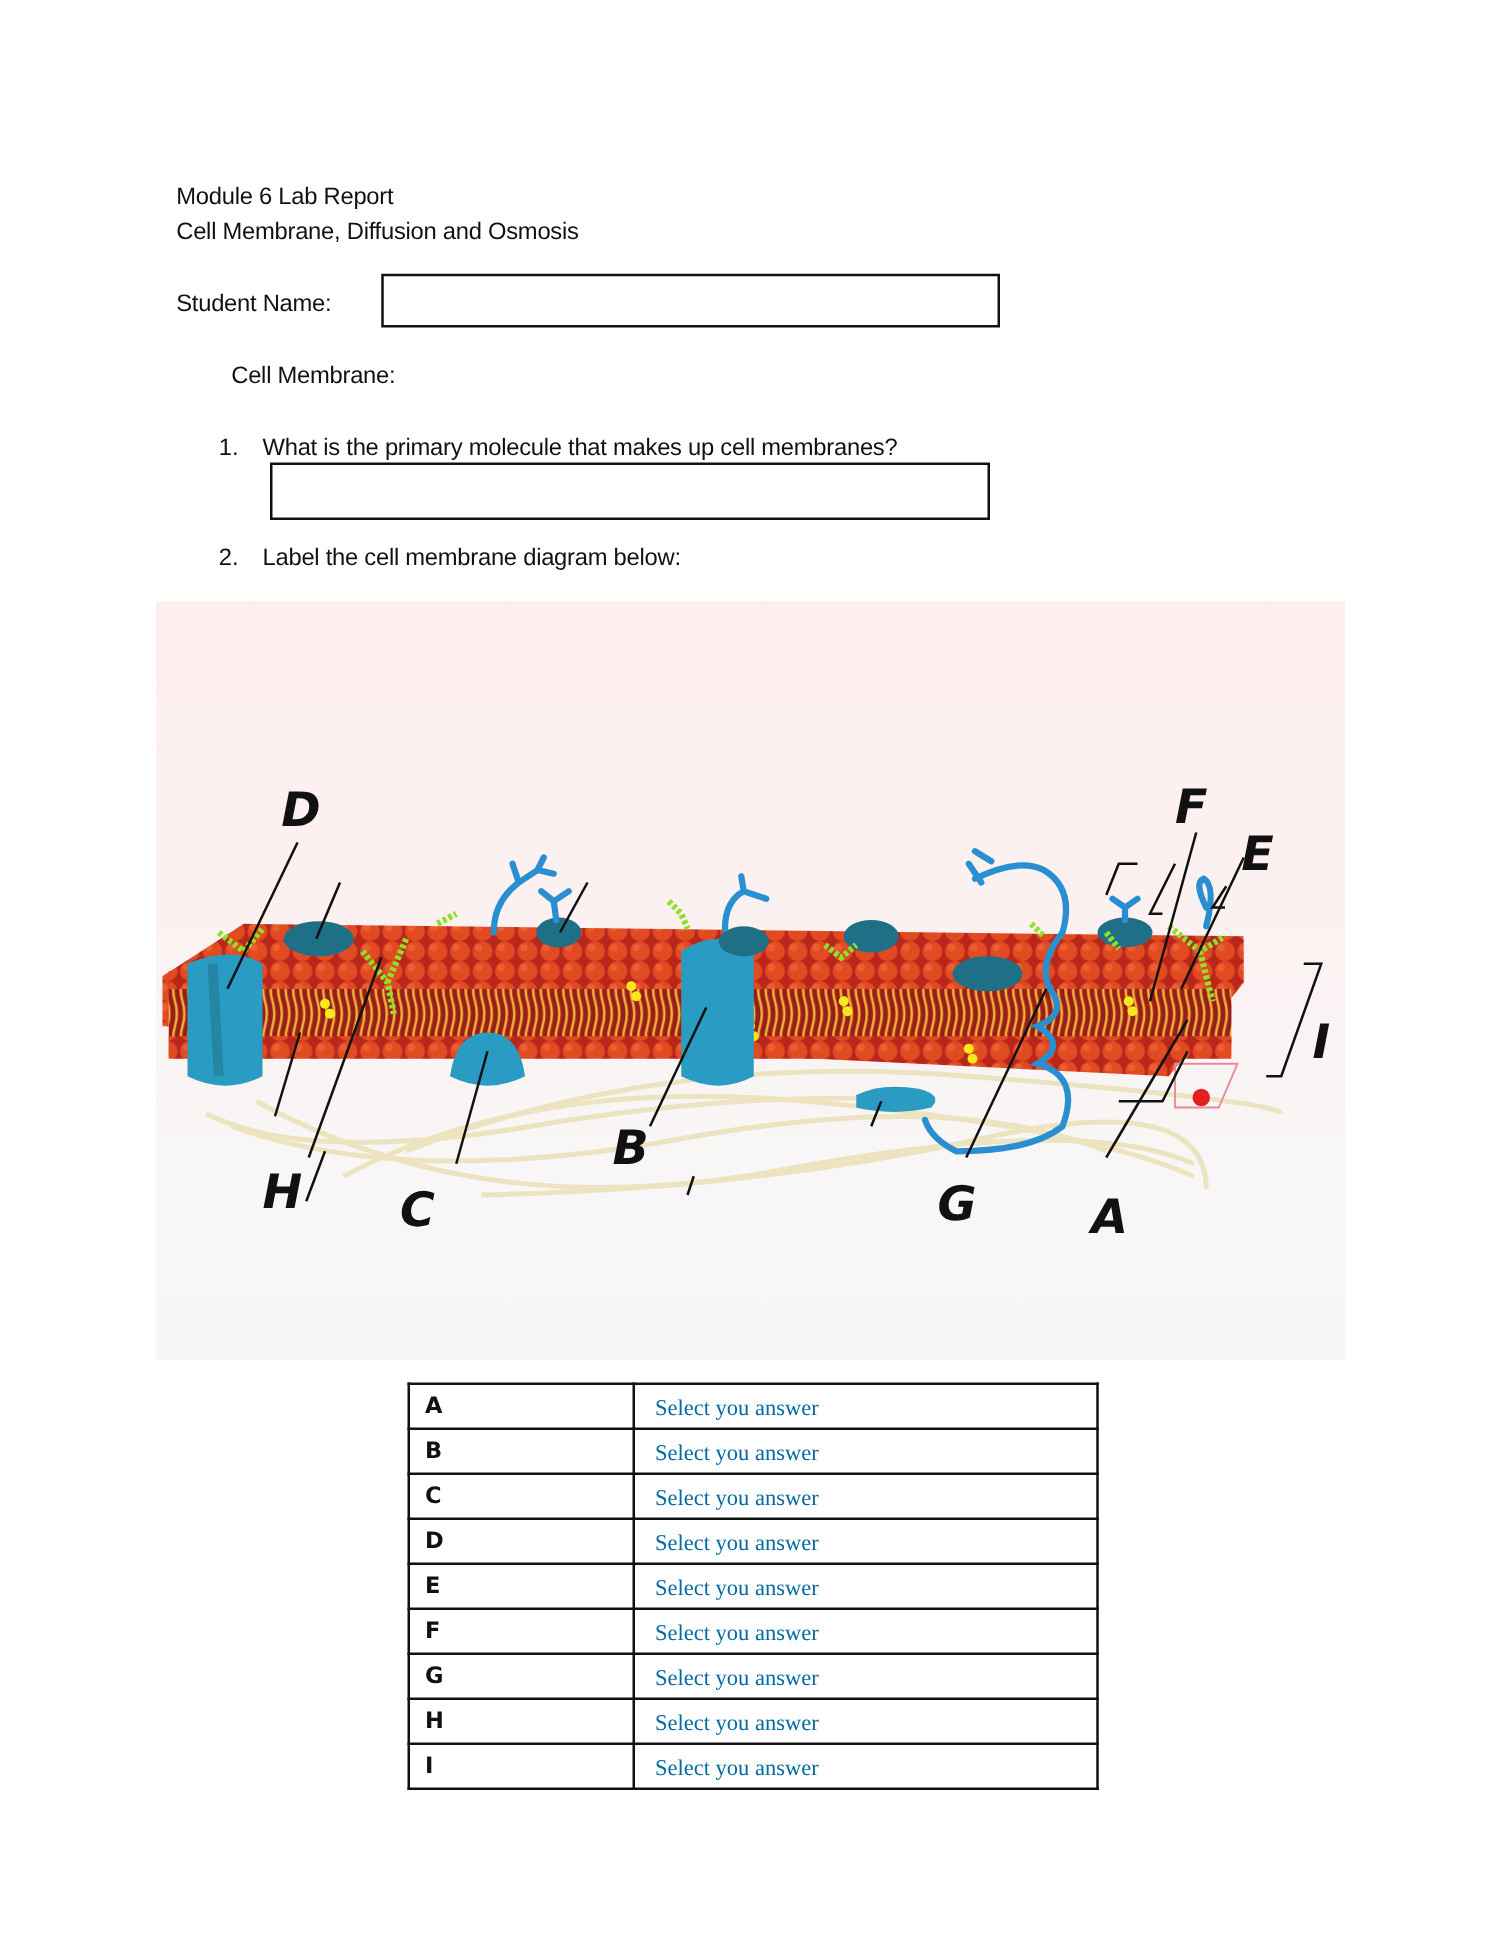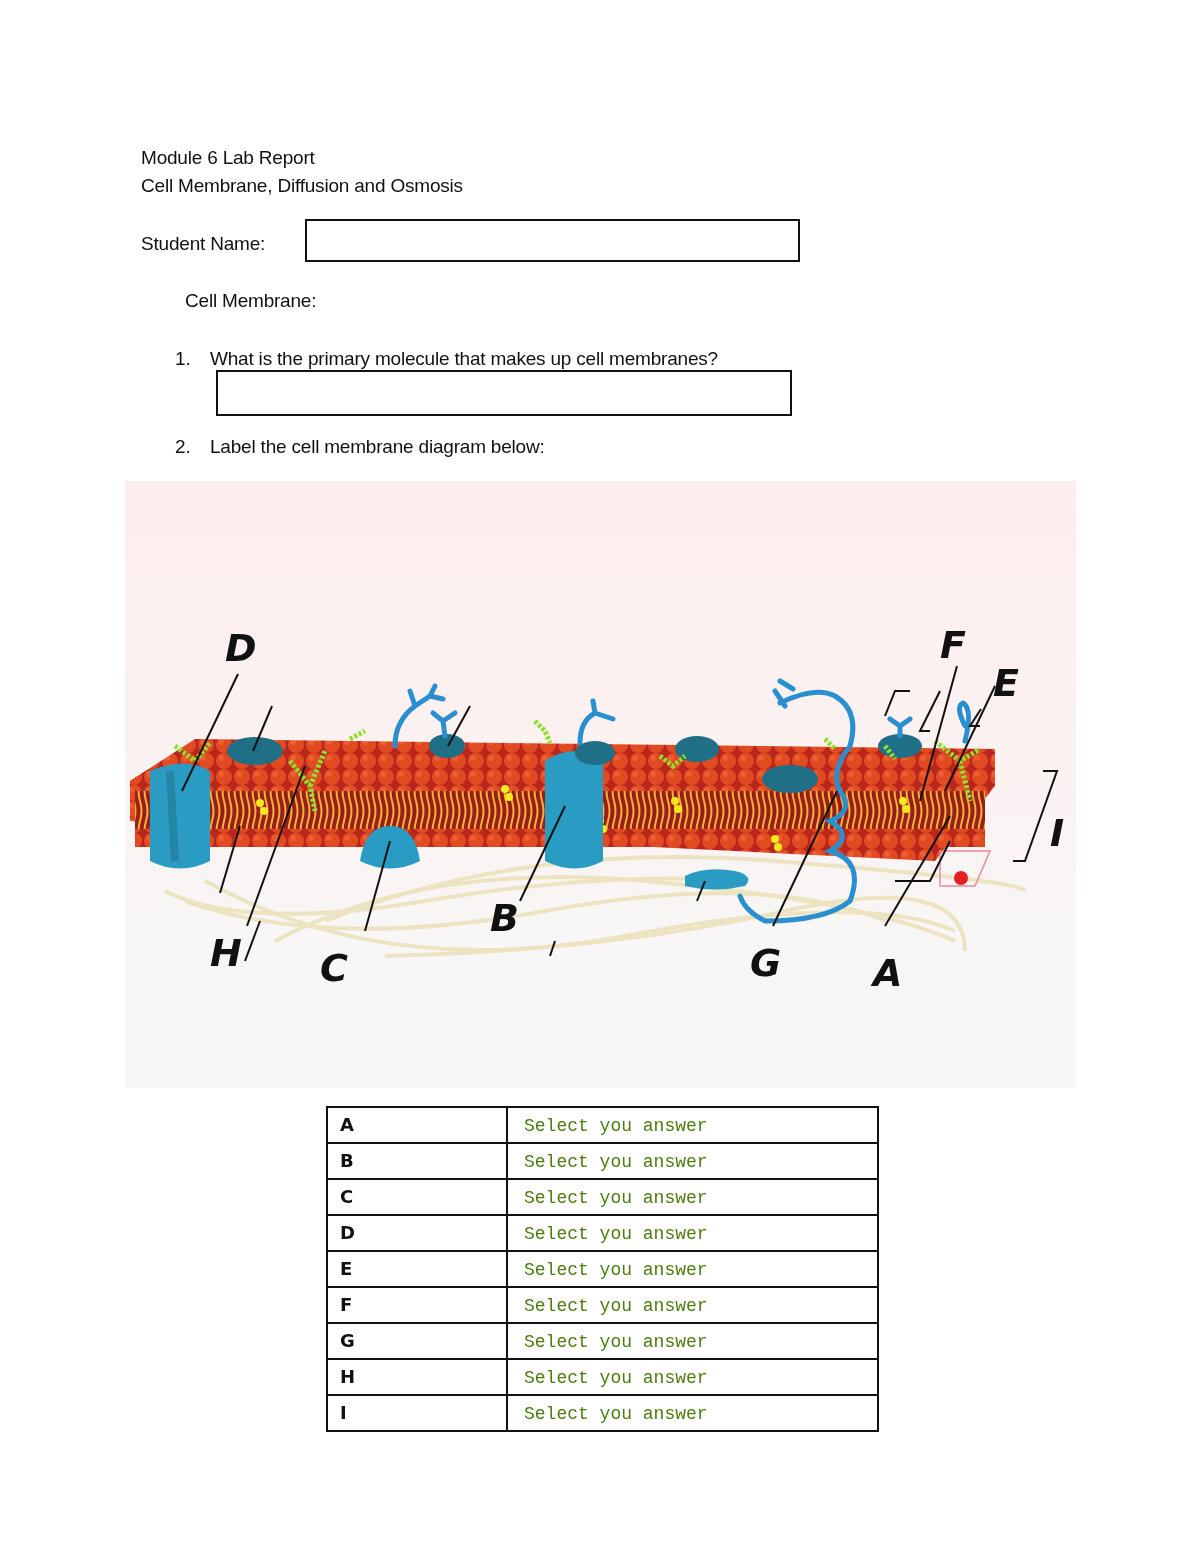--- a/index.html
+++ b/index.html
@@ -9,21 +9,21 @@
   .box { position: absolute; border: 2.5px solid #111; background: #fff; box-sizing: border-box; }
   .num { position: absolute; font-size: 19px; line-height: 24px; }
   .diagram { position: absolute; left: 125px; top: 481px; width: 951px; height: 607px;
              background: linear-gradient(#fdeeee 0%, #fcf1f1 40%, #f8f6f6 75%, #f7f6f6 100%); overflow: hidden; }
   .diagram svg { position: absolute; left: 0; top: 0; }
   .hand { font-family: "DejaVu Sans", sans-serif; font-size: 38px; font-style: italic; font-weight: bold; fill: #111; }
   table.answers { position: absolute; left: 326px; top: 1106px; width: 553px; border-collapse: collapse;
                   border: 2.5px solid #111; }
   table.answers td { border: 2.5px solid #111; height: 36px; padding: 0; vertical-align: top; }
   td.letter { width: 180px; font-family: "DejaVu Sans", sans-serif; font-weight: bold; font-size: 18px; padding: 6px 0 0 12px !important; box-sizing: border-box; }
-  td.answer { font-family: Liberation Mono, monospace; font-size: 18px; color: #4d7c0f; padding: 8px 0 0 16px !important; box-sizing: border-box; cursor: pointer; }
+  td.answer { font-family: Liberation Serif, serif; font-size: 18px; color: #0369a1; padding: 8px 0 0 16px !important; box-sizing: border-box; cursor: pointer; }
 </style>
 </head>
 <body>
 
 <div class="txt" style="left:141px; top:146px;text-align:right;">Module 6 Lab Report</div>
 <div class="txt" style="left:141px; top:174px;">Cell Membrane, Diffusion and Osmosis</div>
 
 <div class="txt" style="left:141px; top:232px;">Student Name:</div>
 <div class="box" style="left:305px; top:219px; width:495px; height:43px;"></div>
 

